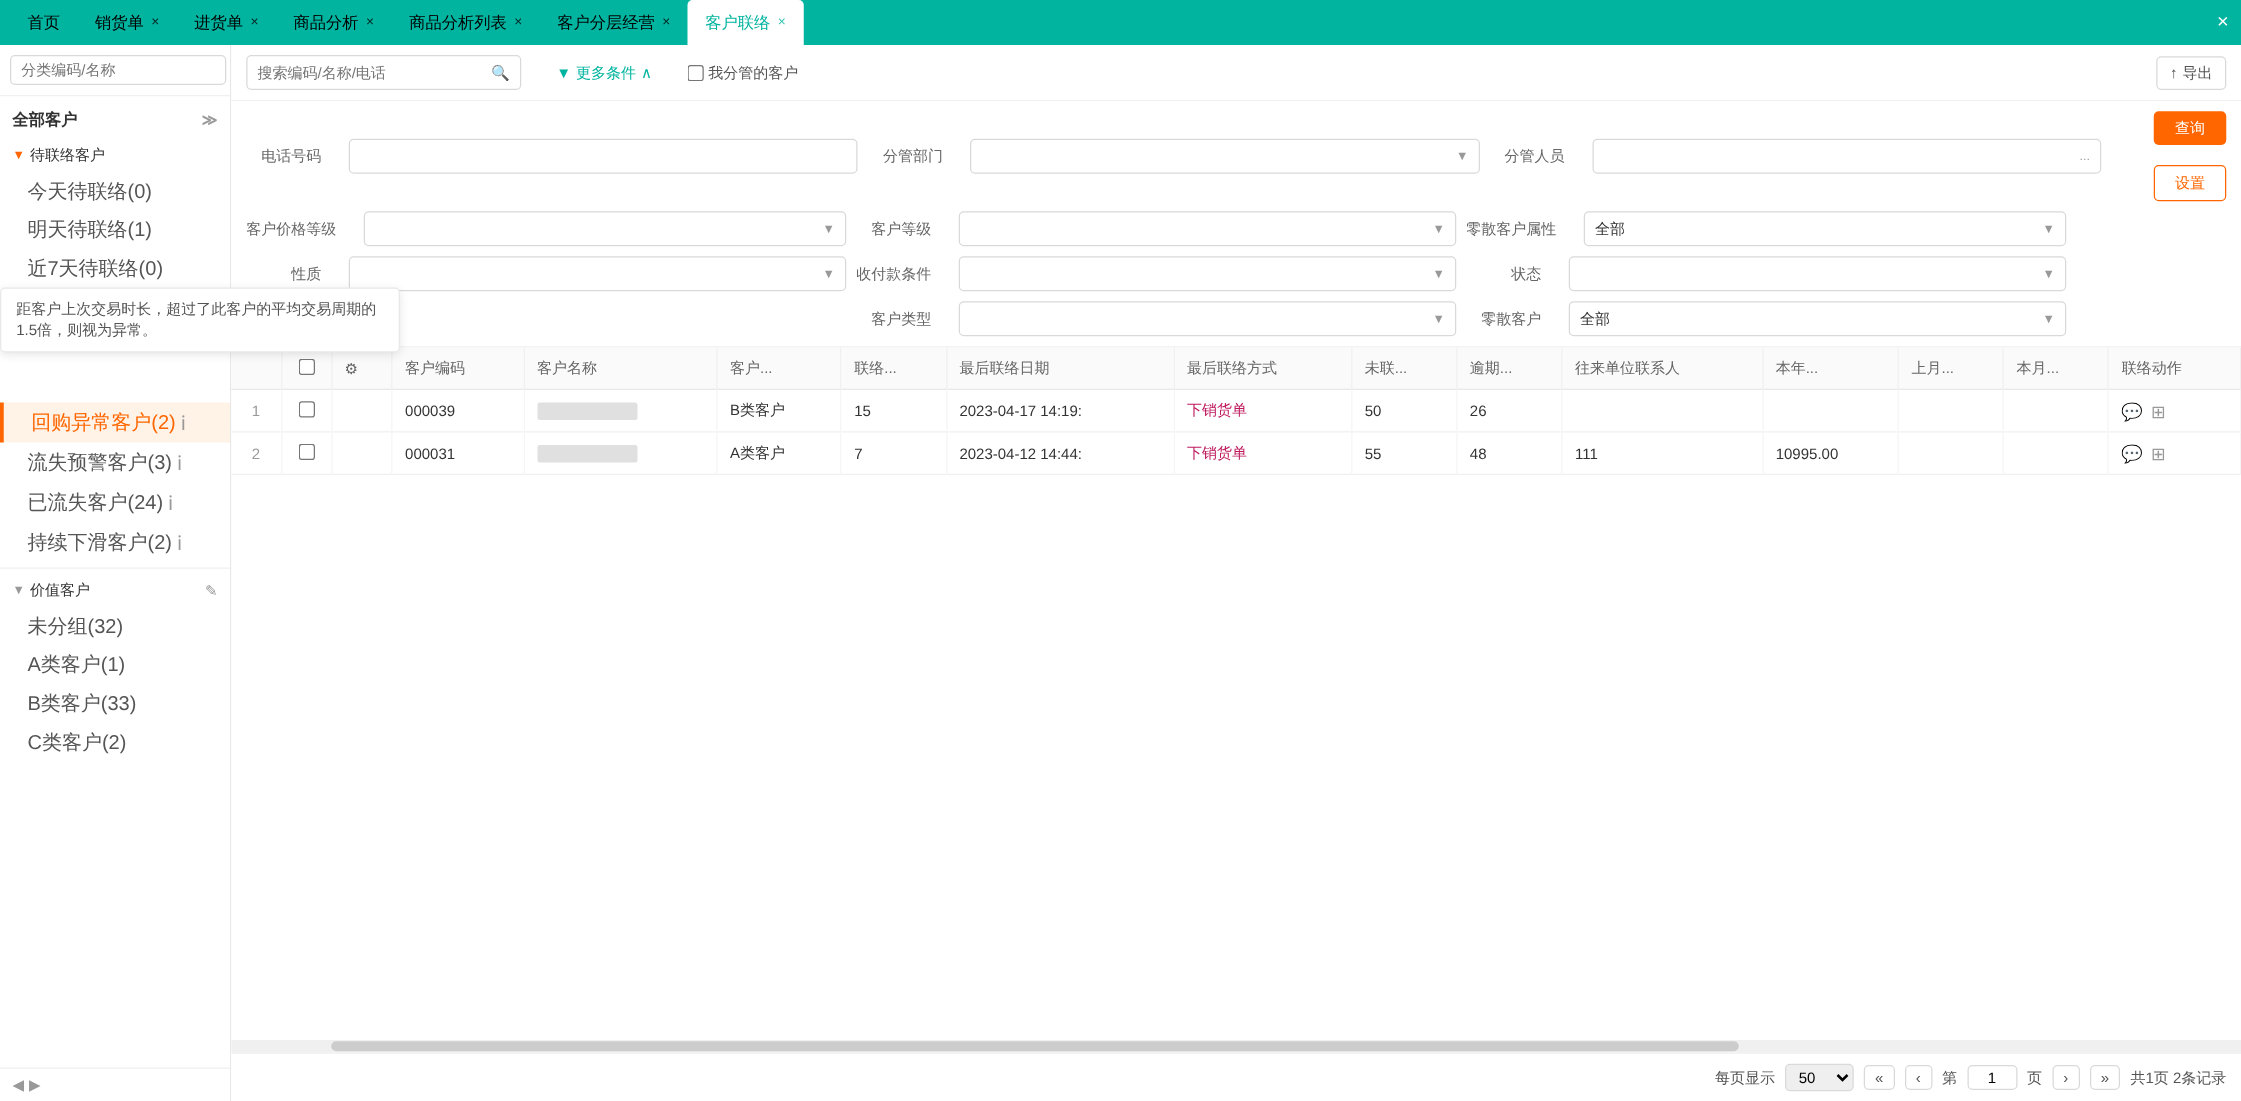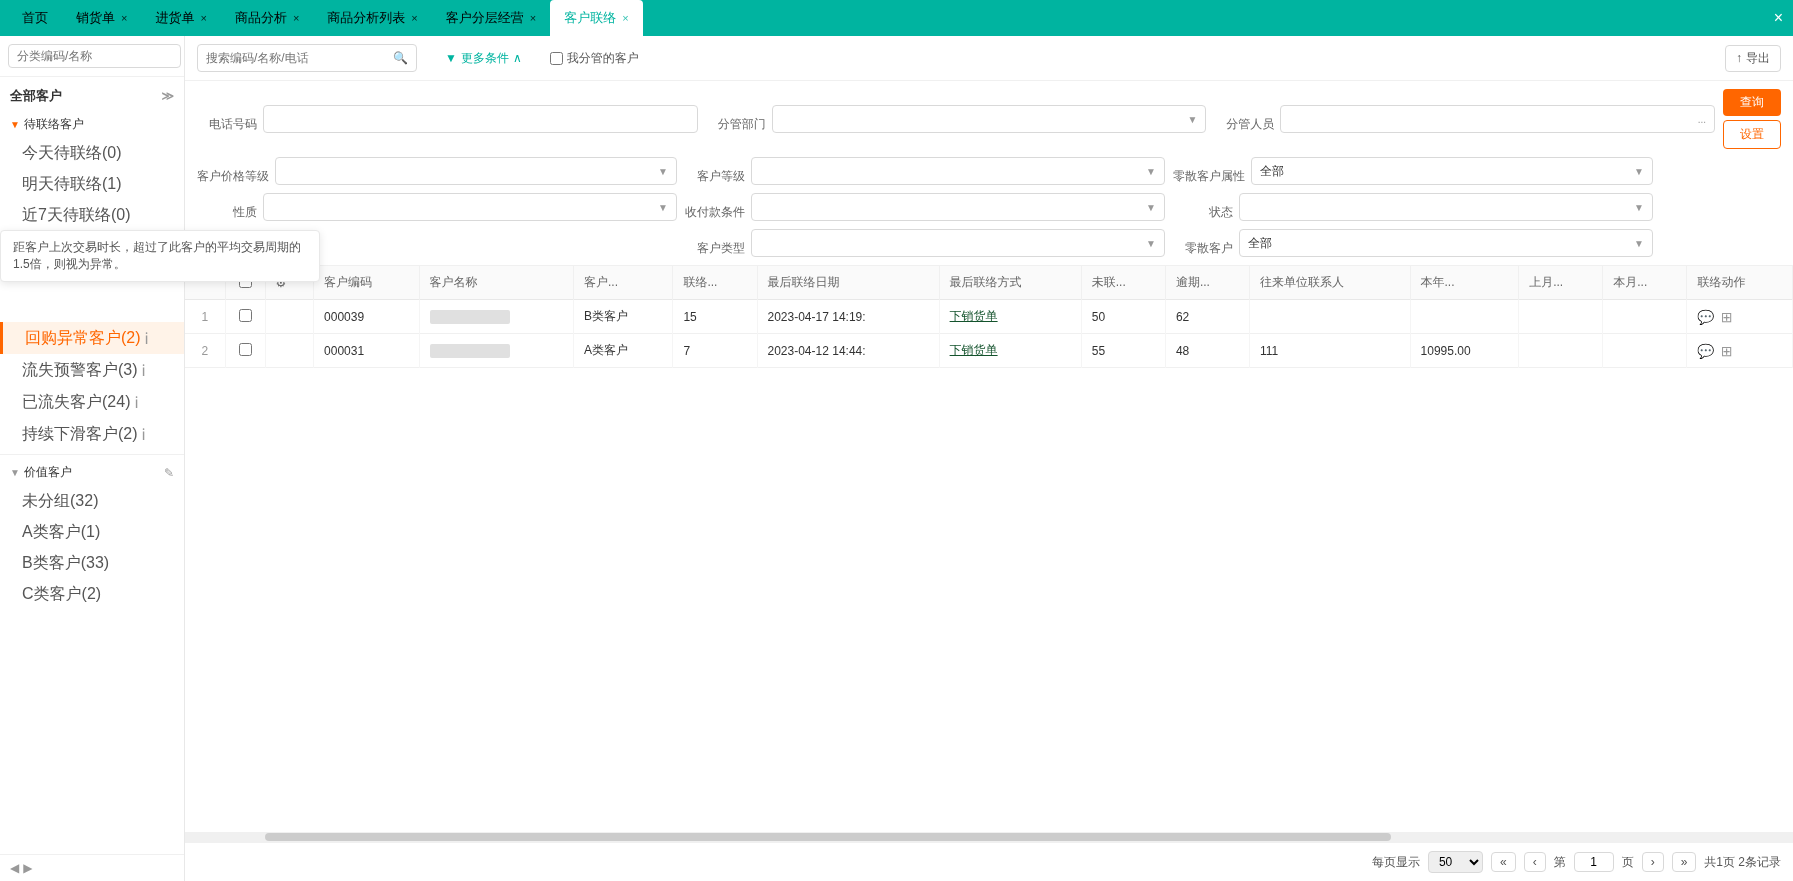--- a/index.html
+++ b/index.html
@@ -196,22 +196,22 @@
     }
     .filter-row {
       display: flex;
       align-items: center;
       margin-bottom: 8px;
       gap: 8px;
     }
     .filter-row:last-child { margin-bottom: 0; }
     .filter-item {
       display: flex;
-      align-items: flex-end;
-      gap: 6px;
+      align-items: center;
+      gap: 22px;
       flex: 1;
     }
     .filter-label {
       white-space: nowrap;
       color: #666;
       font-size: 12px;
       min-width: 60px;
       text-align: right;
     }
     .filter-select {
@@ -234,21 +234,22 @@
       border: 1px solid #d9d9d9;
       border-radius: 4px;
       padding: 4px 8px;
       font-size: 12px;
       height: 28px;
       outline: none;
     }
     .filter-actions {
       display: flex;
       flex-direction: column;
-      gap: 4px;
+      gap: 16px;
+      margin-left: 34px;
     }
     .btn-query {
       background: #f60;
       color: #fff;
       border: none;
       border-radius: 4px;
       padding: 5px 16px;
       font-size: 12px;
       cursor: pointer;
       white-space: nowrap;
@@ -293,21 +294,21 @@
       border-bottom: 1px solid #f0f0f0;
     }
     tbody td {
       padding: 8px 10px;
       color: #333;
       white-space: nowrap;
       border-right: 1px solid #f5f5f5;
     }
     tbody td:first-child { text-align: center; color: #999; }
     tbody td:nth-child(2) { text-align: center; }
-    .link-text { color: #14532d; cursor: pointer; text-decoration: underline; }
+    .link-text { color: #be185d; cursor: pointer; }
     .col-actions { display: flex; gap: 6px; align-items: center; }
     .action-icon { color: #999; cursor: pointer; font-size: 14px; }
 
     
     .tooltip-box {
       position: absolute;
       left: 0;
       top: 230px;
       background: #fff;
       border: 1px solid #e8e8e8;
@@ -650,21 +651,21 @@
             <td></td>
             <td><span>000039</span></td>
             <td>
               <div style="width:80px;height:14px;background:#e0e0e0;border-radius:2px;"></div>
             </td>
             <td><span>B类客户</span></td>
             <td><span>15</span></td>
             <td><span>2023-04-17 14:19:</span></td>
             <td><span class="link-text">下销货单</span></td>
             <td><span>50</span></td>
-            <td><span>62</span></td>
+            <td><span>26</span></td>
             <td><span></span></td>
             <td><span></span></td>
             <td><span></span></td>
             <td><span></span></td>
             <td>
               <div class="col-actions">
                 <span class="action-icon">💬</span>
                 <span class="action-icon">⊞</span>
               </div>
             </td>

